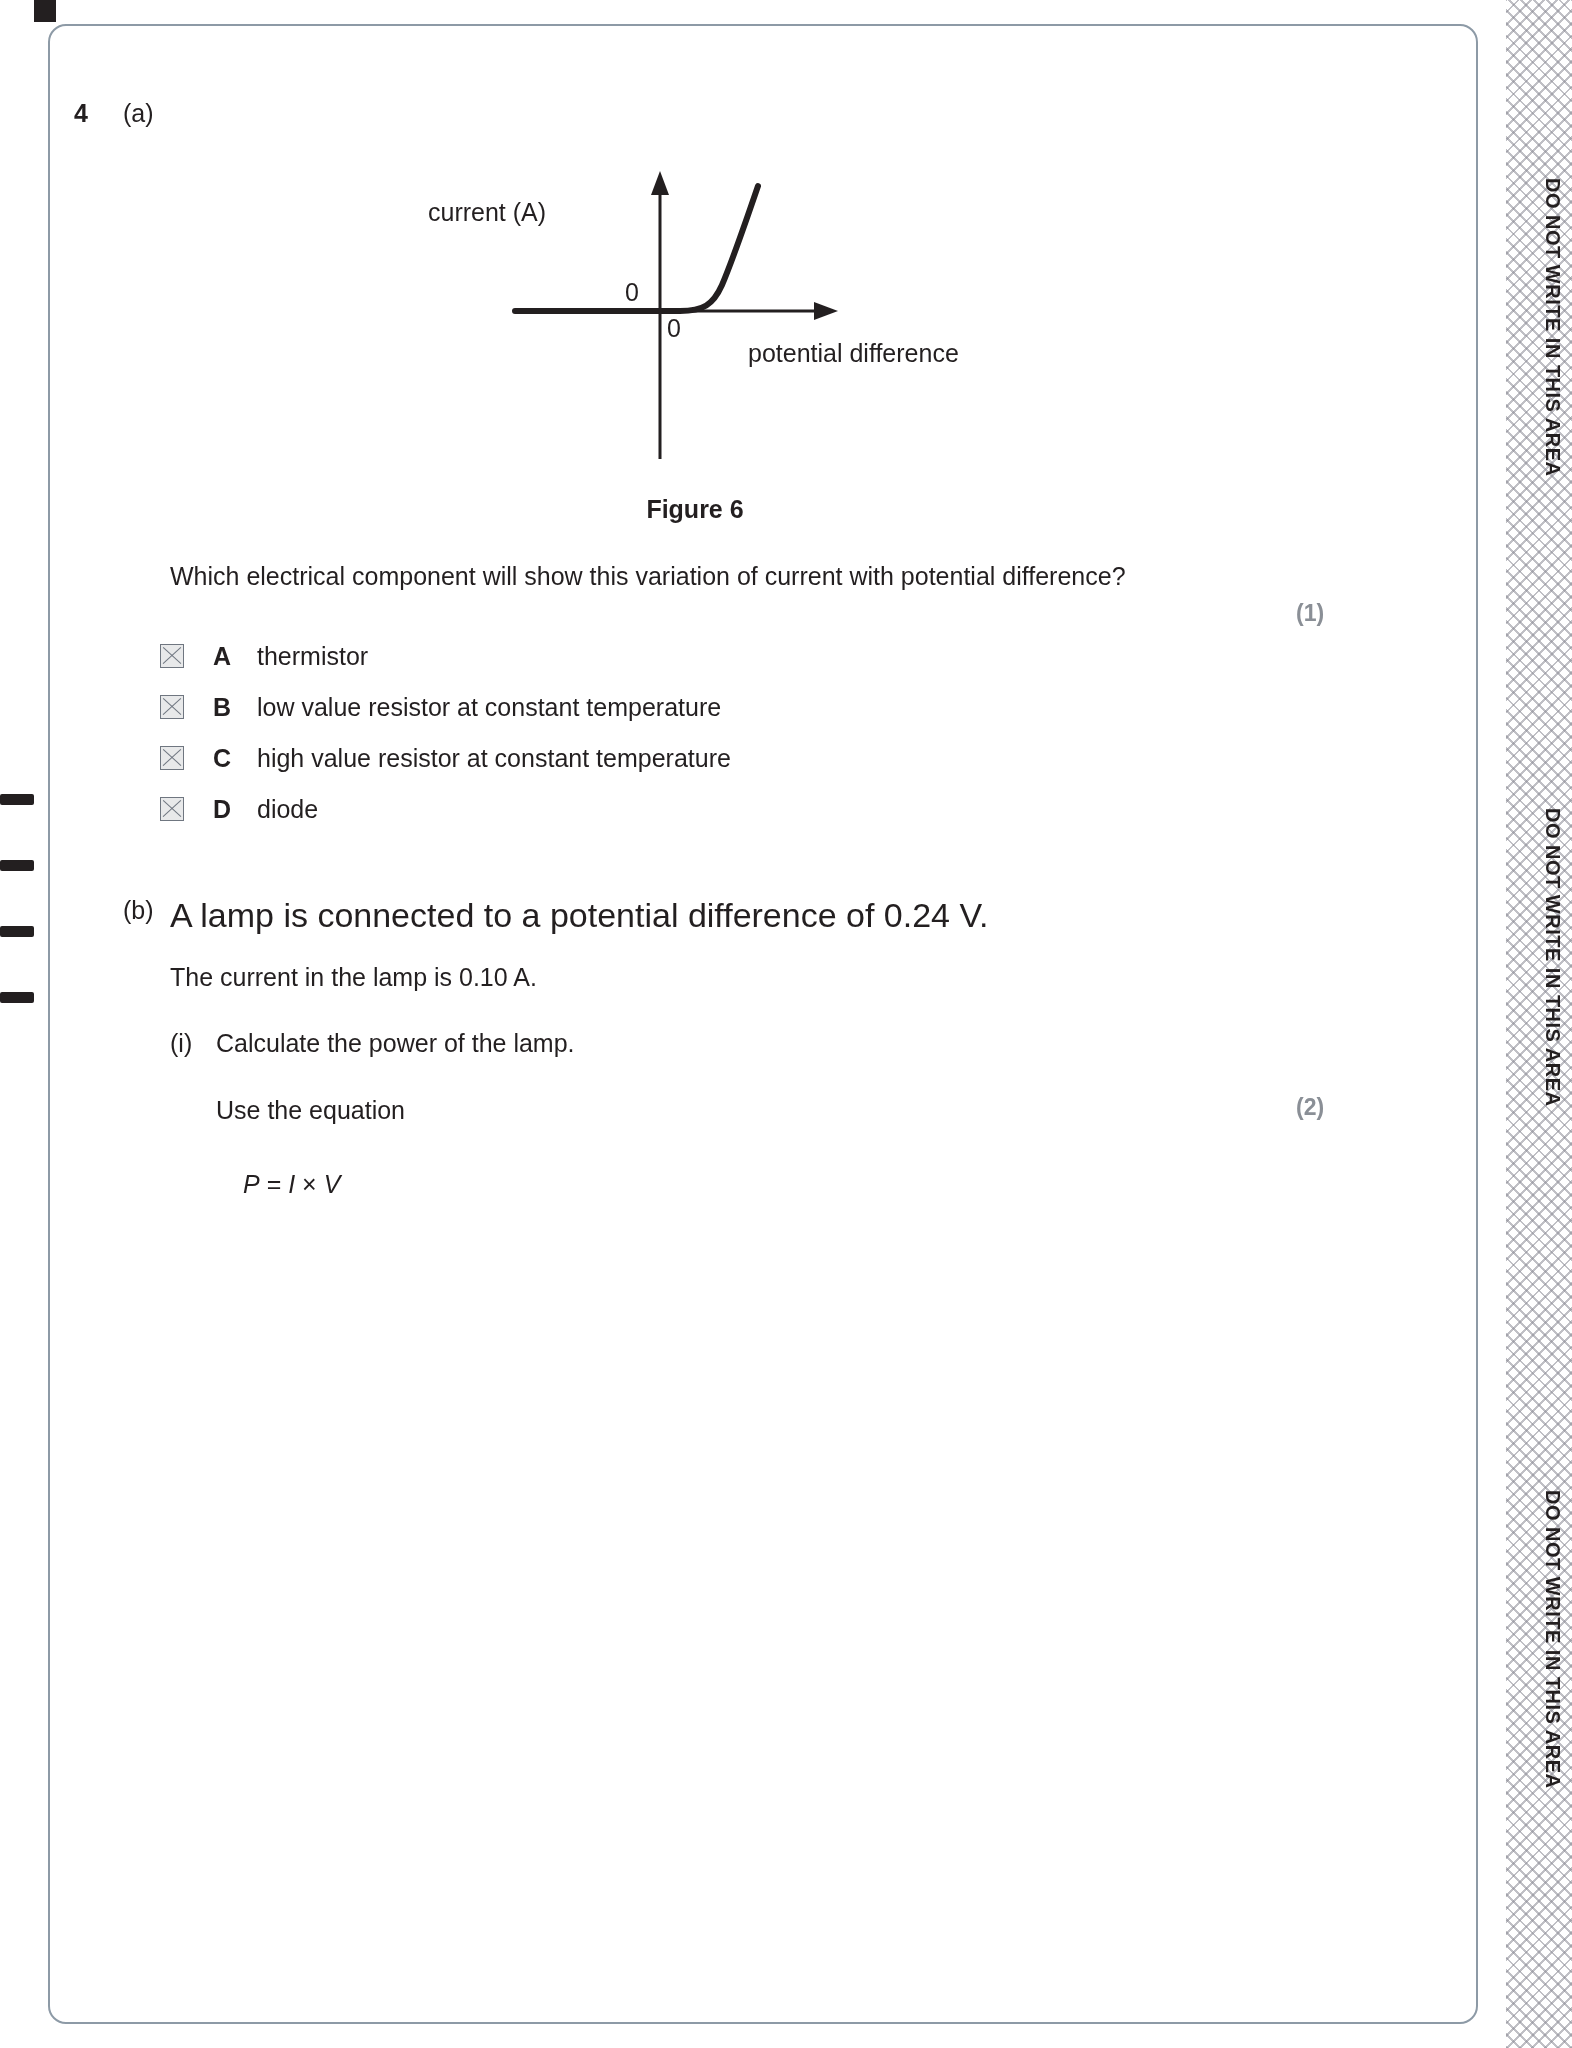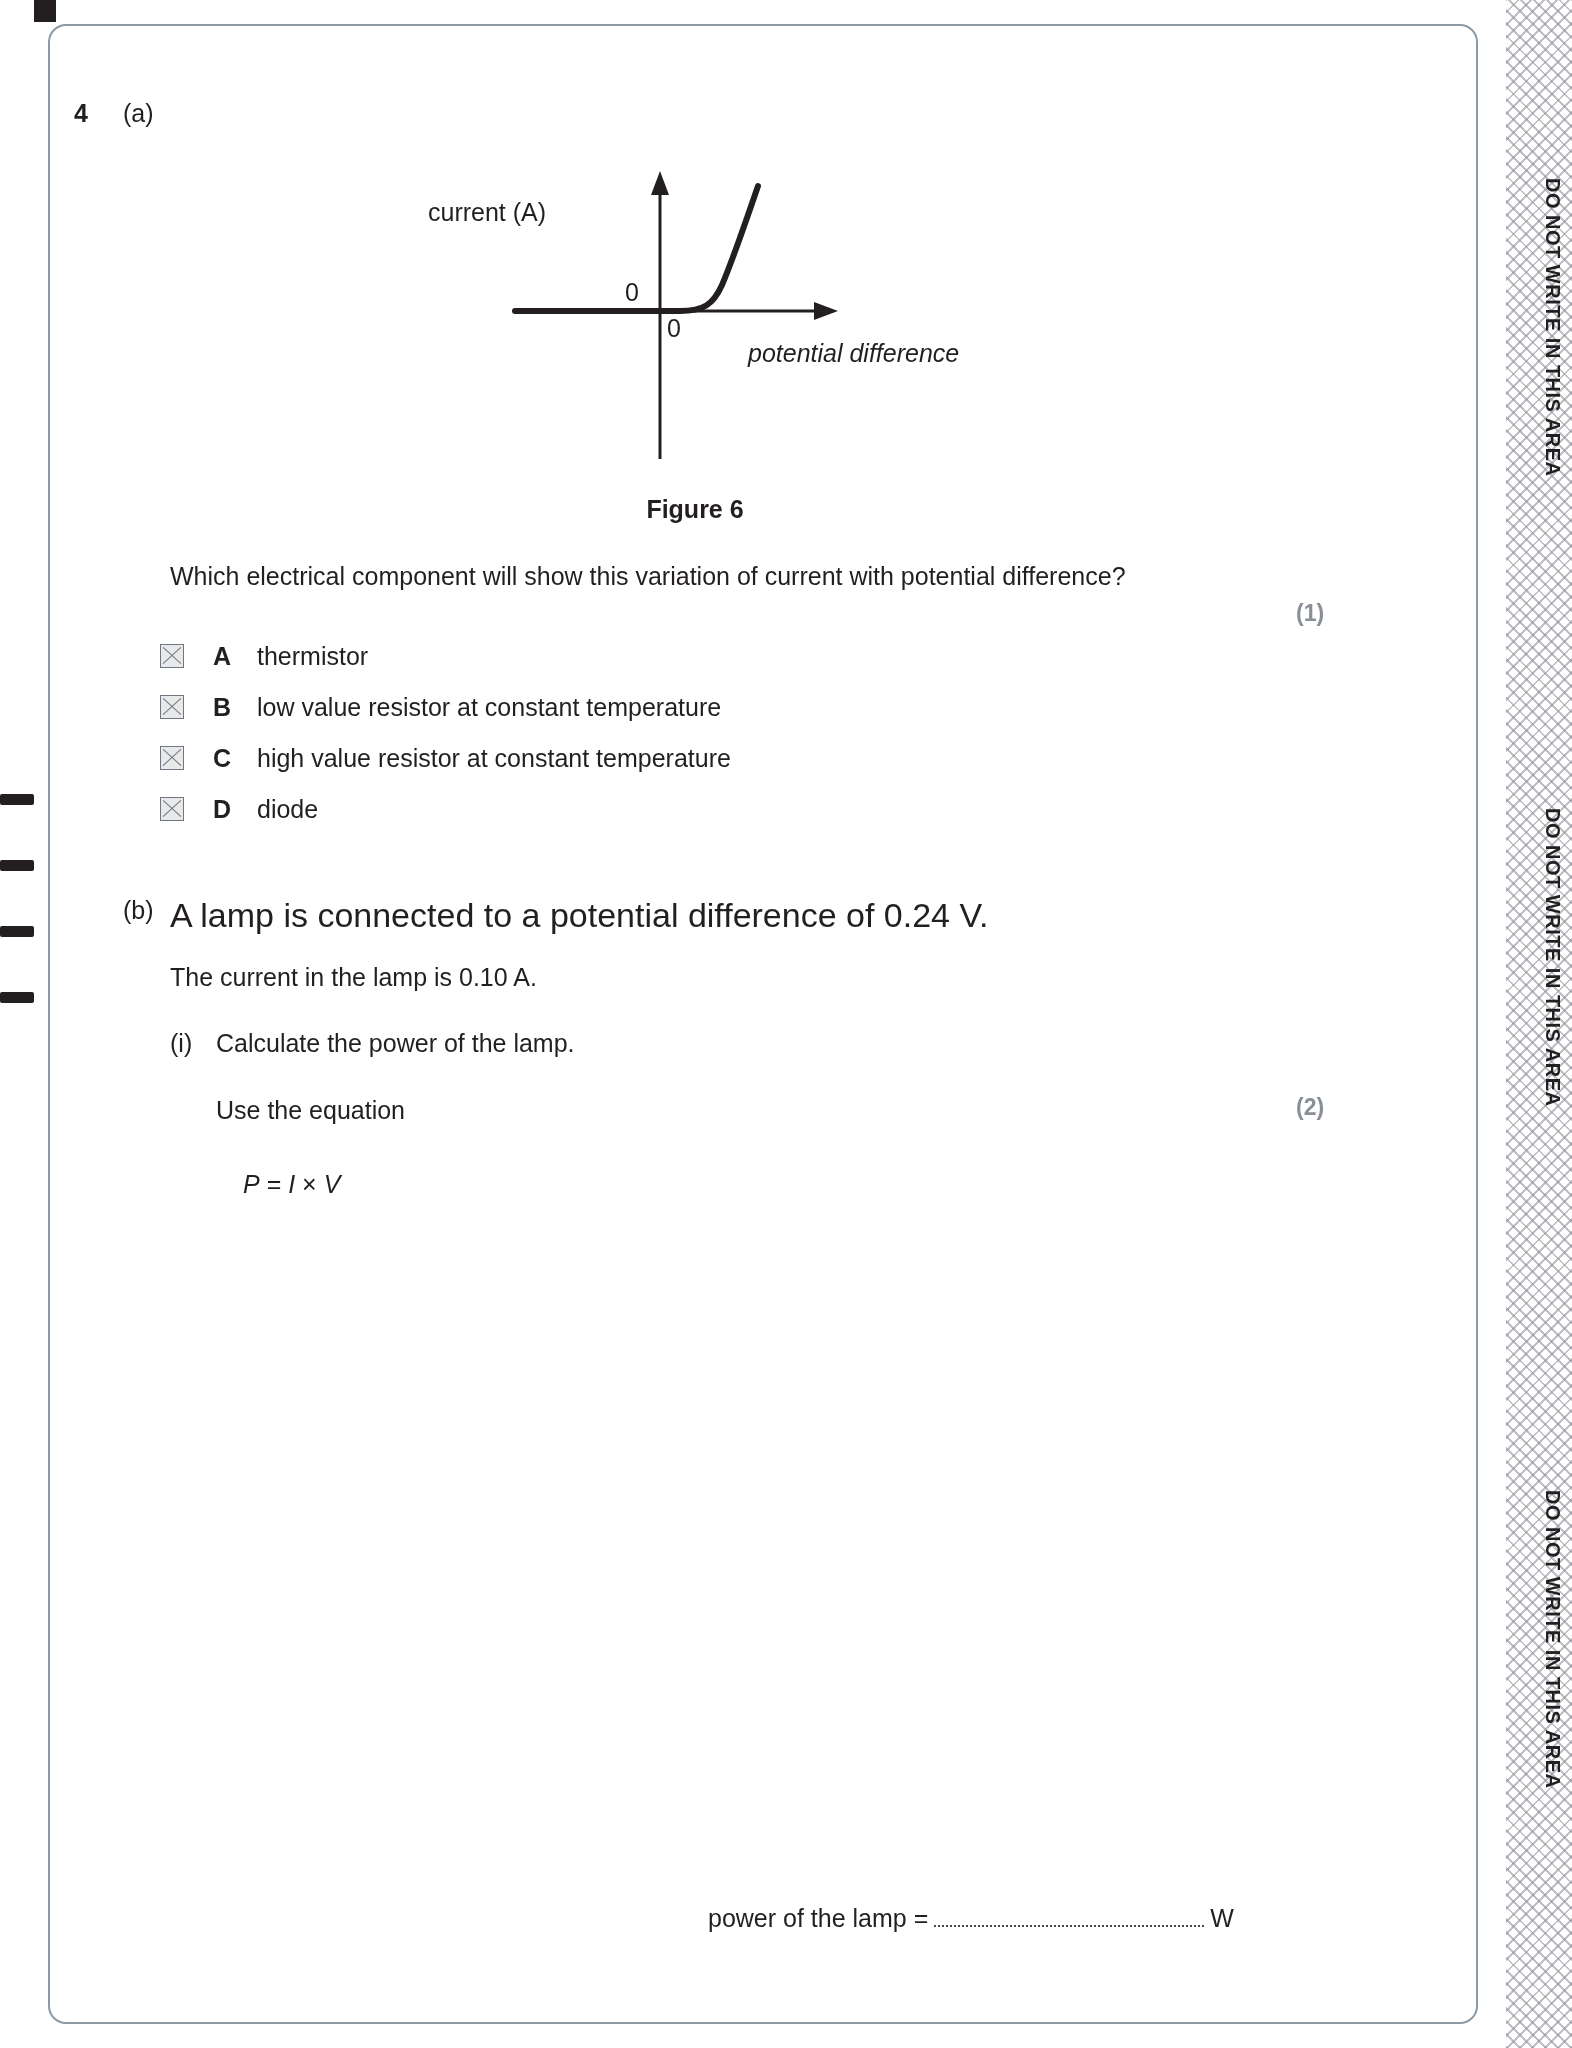--- a/index.html
+++ b/index.html
@@ -267,21 +267,21 @@
       <polygon points="490,12 481,36 499,36" fill="#231f20"></polygon>
 
       <line x1="345" y1="152" x2="645" y2="152" stroke="#231f20" stroke-width="3"></line>
       <polygon points="668,152 644,143 644,161" fill="#231f20"></polygon>
 
       <path d="M345,152 L510,152 C533,152 543,146 552,126 C561,105 574,68 588,27" fill="none" stroke="#231f20" stroke-width="6" stroke-linecap="round"></path>
     </svg>
     <div style="position:absolute; left:258px; top:4px; font-size:25px;margin-top:35px;">current (A)</div>
     <div style="position:absolute; left:455px; top:119px; font-size:25px;">0</div>
     <div style="position:absolute; left:497px; top:155px; font-size:25px;">0</div>
-    <div style="position:absolute; left:578px; top:180px; font-size:25px;font-style:italic;">potential difference</div>
+    <div style="position:absolute; left:578px; top:180px; font-size:25px;">potential difference</div>
   </div>
 
   <div class="fig-caption">Figure 6</div>
 
   <div class="question-line">Which electrical component will show this variation of current with potential difference?</div>
   <div class="marks m1">(1)</div>
 
   <div class="option oA">
     <span class="opt-box"></span>
     <span class="opt-letter">A</span>
@@ -310,19 +310,14 @@
   <div class="bi-label">(i)</div>
   <div class="bi-text">Calculate the power of the lamp.</div>
   <div class="use-eq">Use the equation</div>
 
   <div class="equation">
     <span>P</span><span class="op"> = </span><span>I</span><span class="op"> × </span><span>V</span>
   </div>
 
   <div class="marks m2">(2)</div>
 
-  <div class="answer-line">
-    <span>power of the lamp =</span>
-    <span class="dots"></span>
-    <span>W</span>
-  </div>
 
 </div>
 
 </body></html>

